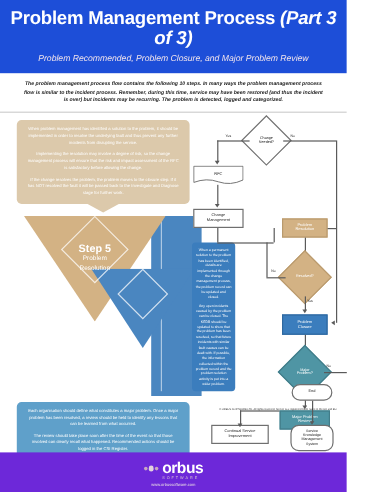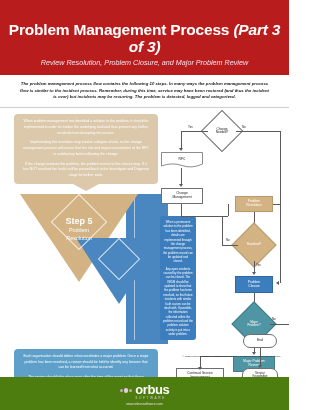--- a/index.html
+++ b/index.html
@@ -18,22 +18,22 @@
   }
   .itil-logo { display:flex; align-items:center; gap:2px; }
   .itil-mark { width:11px; height:11px; position:relative; }
   .itil-mark svg { display:block; }
   .itil-word {
     font-size:11px; letter-spacing:1px; color:#7d7d85; font-weight:400;
   }
 
   
   .banner {
-    background:#b91c1c; color:#fff;
-    padding:21px 6px 8px 6px; text-align:center;
+    background:#1d4ed8; color:#fff;
+    padding:7px 6px 8px 6px; text-align:center;
   }
   .banner-title {
     font-size:15.5px; font-weight:bold; line-height:1.1; letter-spacing:-0.2px;
   }
   .banner-title .part { font-style:italic; font-weight:bold; }
   .banner-sub {
     font-size:7.2px; font-style:italic; margin-top:3px; color:#f0e3ec;
   }
 
   
@@ -165,42 +165,42 @@
 
   
   .copyright {
     position:absolute; right:8px; bottom:26px; width:140px;
     font-size:2.2px; color:#333; text-align:right; line-height:1.3;
   }
 
   
   .footer {
     position:absolute; left:0; right:0; bottom:0; height:33px;
-    background:#4d7c0f; display:flex; flex-direction:column;
+    background:#6d28d9; display:flex; flex-direction:column;
     align-items:center; justify-content:center; gap:0px;
   }
   .orbus-row { display:flex; align-items:center; gap:3px; }
   .orbus-mark { display:flex; gap:1px; align-items:center; }
   .dot { width:3px;height:3px;border-radius:50%; background:#c9a7c0; }
   .dot.big { width:4.5px;height:4.5px; background:#e3d2de; }
   .orbus-word { font-size:13px; color:#fff; font-weight:bold; letter-spacing:-0.4px; }
   .orbus-soft { font-size:3.2px; color:#d9c4d3; letter-spacing:1.6px; margin-top:-1px; }
   .orbus-url { font-size:3.4px; color:#e8dbe4; margin-top:2px; }
 </style>
 </head>
 <body>
 
 <div class="page">
 
 
   <div class="banner">
     <div class="banner-title">
       <span>Problem Management Process </span><span class="part">(Part 3 of 3)</span>
     </div>
-    <div class="banner-sub">Review Resolution, Problem Closure, and Major Problem Review</div>
+    <div class="banner-sub">Problem Recommended, Problem Closure, and Major Problem Review</div>
   </div>
 
   <div class="intro">The problem management process flow contains the following 10 steps. In many ways the problem management process flow is similar to the incident process. Remember, during this time, service may have been restored (and thus the incident is over) but incidents may be recurring. The problem is detected, logged and categorized.</div>
   <div class="divider"></div>
 
   <div class="body-area">
 
     <div class="left-col">
 
       <div class="note-box">

